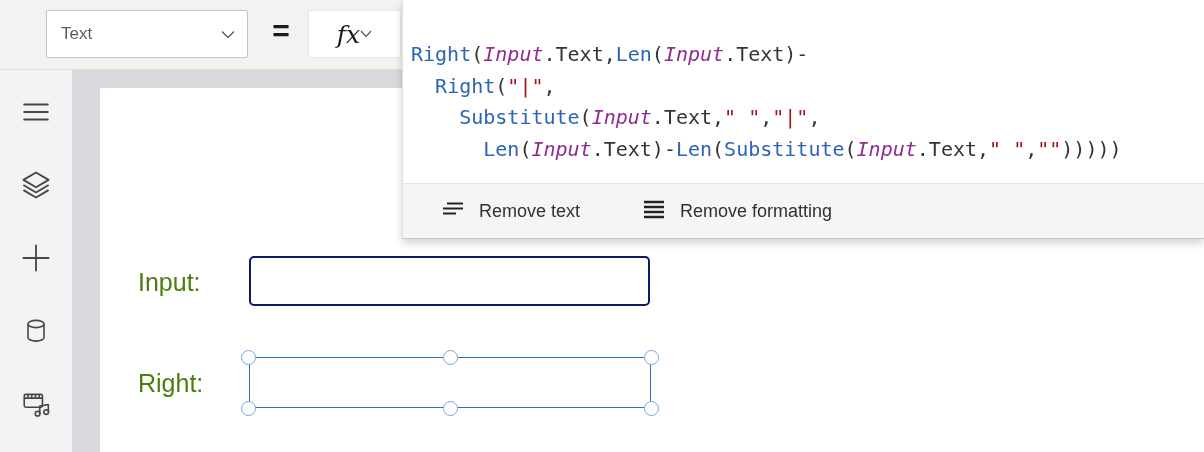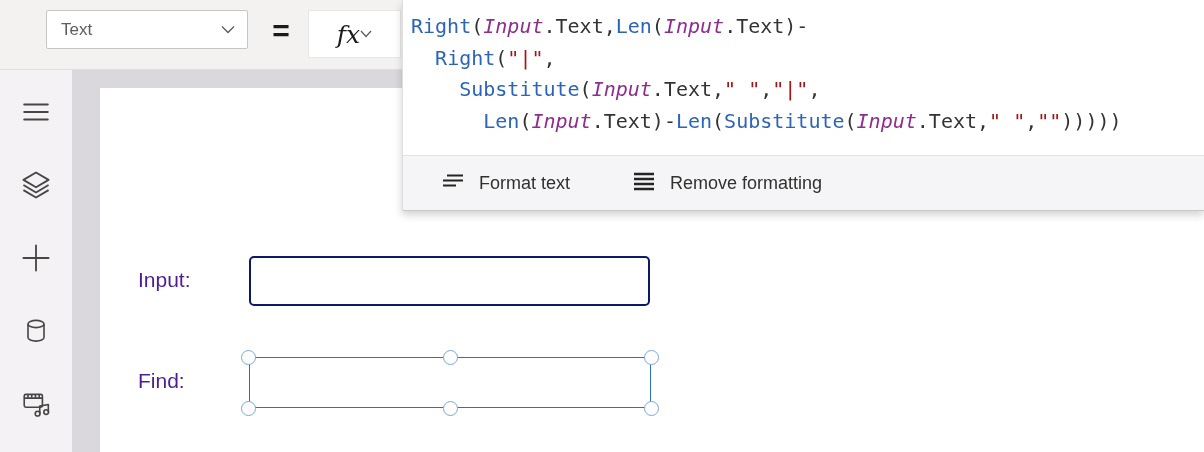--- a/index.html
+++ b/index.html
@@ -2,56 +2,56 @@
 <html style="--tok-fn: #2c64b8; --tok-ctl: #8f2d8f; --tok-str: #a31515; --tok-pl: #333333; --sel: #2e6fbe; --input-border: #0b1a66;"><head>
 <meta charset="utf-8">
 <style>
   html,body{margin:0;padding:0;}
   body{font-family:"Liberation Sans",sans-serif;background:#fff;}
   .app{position:relative;width:1204px;height:452px;overflow:hidden;background:#dad8dc;}
 
   
   .topbar{position:absolute;left:0;top:0;width:402px;height:70px;background:#f3f2f1;
           border-bottom:1px solid #e1dfdd;z-index:3;box-sizing:border-box;}
-  .prop-dropdown{position:absolute;left:46px;top:10px;width:202px;height:39px;background:#fff;
+  .prop-dropdown{position:absolute;left:46px;top:10px;width:202px;height:48px;background:#fff;
           border:1px solid #c8c6c4;border-radius:2px;display:flex;align-items:center;
           justify-content:space-between;padding:0 12px 0 14px;box-sizing:border-box;cursor:default;}
   .prop-dropdown span.val{font-size:17px;color:#605e5c;}
   .equals{position:absolute;left:266px;top:14px;width:30px;text-align:center;
           font-size:30px;font-weight:700;color:#1b1a19;}
   .fx-btn{position:absolute;left:308px;top:10px;width:93px;height:48px;background:#fff;
           border:1px solid #e8e6e4;display:flex;align-items:center;justify-content:center;
           box-sizing:border-box;}
   .fx-btn .fx{font-family:"DejaVu Serif",serif;font-style:italic;font-size:25px;color:#1b1a19;}
 
   
   .formula-panel{position:absolute;left:402px;top:0;width:802px;z-index:4;background:#fff;
           border-left:1px solid #e1dfdd;box-shadow:0 4px 8px rgba(0,0,0,.18);box-sizing:border-box;}
   .code{padding:11px 0 10px 8px;font-family:"DejaVu Sans Mono","Liberation Mono",monospace;
-          font-size:20px;line-height:31.5px;min-height:134px;}
+          font-size:20px;line-height:31.5px;min-height:134px;margin-top:28px;}
   .code-line{white-space:pre;}
   .tok-fn{color:var(--tok-fn,#2c64b8);}
   .tok-ctl{color:var(--tok-ctl,#8f2d8f);font-style:italic;}
   .tok-str{color:var(--tok-str,#a31515);}
   .tok-pl{color:var(--tok-pl,#333333);}
   .format-bar{height:56px;background:#f5f4f6;border-top:1px solid #e3e1e1;
           border-bottom:1px solid #c9c7cb;display:flex;align-items:center;
           padding-left:32px;gap:50px;box-sizing:border-box;}
   .fmt-btn{display:flex;align-items:center;gap:14px;background:none;border:none;
           font-family:inherit;font-size:18px;color:#323130;cursor:pointer;padding:4px 6px;}
 
   
   .rail{position:absolute;left:0;top:70px;width:72px;height:382px;background:#f4f2f4;z-index:2;
         display:flex;flex-direction:column;align-items:center;padding-top:16px;box-sizing:border-box;}
   .rail-btn{width:56px;height:56px;margin-bottom:19px;background:none;border:none;display:flex;
         align-items:center;justify-content:center;cursor:pointer;}
 
   
   .canvas{position:absolute;left:100px;top:88px;width:1104px;height:364px;background:#fff;z-index:1;}
-  .ctl-caption{position:absolute;font-size:21px;color:#4c1d95;}
+  .ctl-caption{position:absolute;font-size:25px;color:#4d7c0f;}
   .caption-input{left:38px;top:180px;}
   .caption-label{left:38px;top:281px;}
   .text-input{position:absolute;left:149px;top:168px;width:401px;height:50px;background:#fff;
         border:2px solid var(--input-border,#0b1a66);border-radius:5px;box-sizing:border-box;
         font-size:20px;padding:0 10px;outline:none;}
   .sel-rect{position:absolute;left:149px;top:269px;width:402px;height:51px;
         border:1.5px solid var(--sel,#2e6fbe);box-sizing:border-box;}
   .handle{position:absolute;width:15px;height:15px;border-radius:50%;background:#fff;
         border:1.5px solid #7aa7dd;box-sizing:border-box;z-index:2;}
   .h-tl{left:141px;top:262px;} .h-tc{left:343px;top:262px;} .h-tr{left:544px;top:262px;}
@@ -60,21 +60,21 @@
   .chev{display:block;}
 </style>
 </head>
 <body>
 
 <div class="app">
 
   <div class="canvas">
     <div class="ctl-caption caption-input">Input:</div>
     <input class="text-input" type="text" value="" style="">
-    <div class="ctl-caption caption-label">Find:</div>
+    <div class="ctl-caption caption-label">Right:</div>
     <div class="sel-rect"></div>
     <div class="handle h-tl"></div>
     <div class="handle h-tc"></div>
     <div class="handle h-tr"></div>
     <div class="handle h-bl"></div>
     <div class="handle h-bc"></div>
     <div class="handle h-br"></div>
   </div>
 
   <div class="rail">
@@ -149,21 +149,21 @@
         <div class="code-line"><span class="tok-pl">    </span><span class="tok-fn">Substitute</span><span class="tok-pl">(</span><span class="tok-ctl">Input</span><span class="tok-pl">.Text,</span><span class="tok-str">" "</span><span class="tok-pl">,</span><span class="tok-str">"|"</span><span class="tok-pl">,</span></div>
         <div class="code-line"><span class="tok-pl">      </span><span class="tok-fn">Len</span><span class="tok-pl">(</span><span class="tok-ctl">Input</span><span class="tok-pl">.Text)-</span><span class="tok-fn">Len</span><span class="tok-pl">(</span><span class="tok-fn">Substitute</span><span class="tok-pl">(</span><span class="tok-ctl">Input</span><span class="tok-pl">.Text,</span><span class="tok-str">" "</span><span class="tok-pl">,</span><span class="tok-str">""</span><span class="tok-pl">)))))</span></div>
       </div>
     <div class="format-bar">
       <button class="fmt-btn">
         <span>
           <svg width="24" height="22" viewBox="0 0 24 22" fill="none" stroke="#252423" stroke-width="2">
             <path d="M6 5.5h16M2 10.5h20M2 15.5h13"></path>
             </svg>
         </span>
-        <span>Format text</span>
+        <span>Remove text</span>
       </button>
       <button class="fmt-btn">
         <span>
           <svg width="24" height="22" viewBox="0 0 24 22" fill="none" stroke="#252423" stroke-width="2.4">
             <path d="M2 4h20M2 9h20M2 14h20M2 19h20"></path>
             </svg>
         </span>
         <span>Remove formatting</span>
       </button>
     </div>

